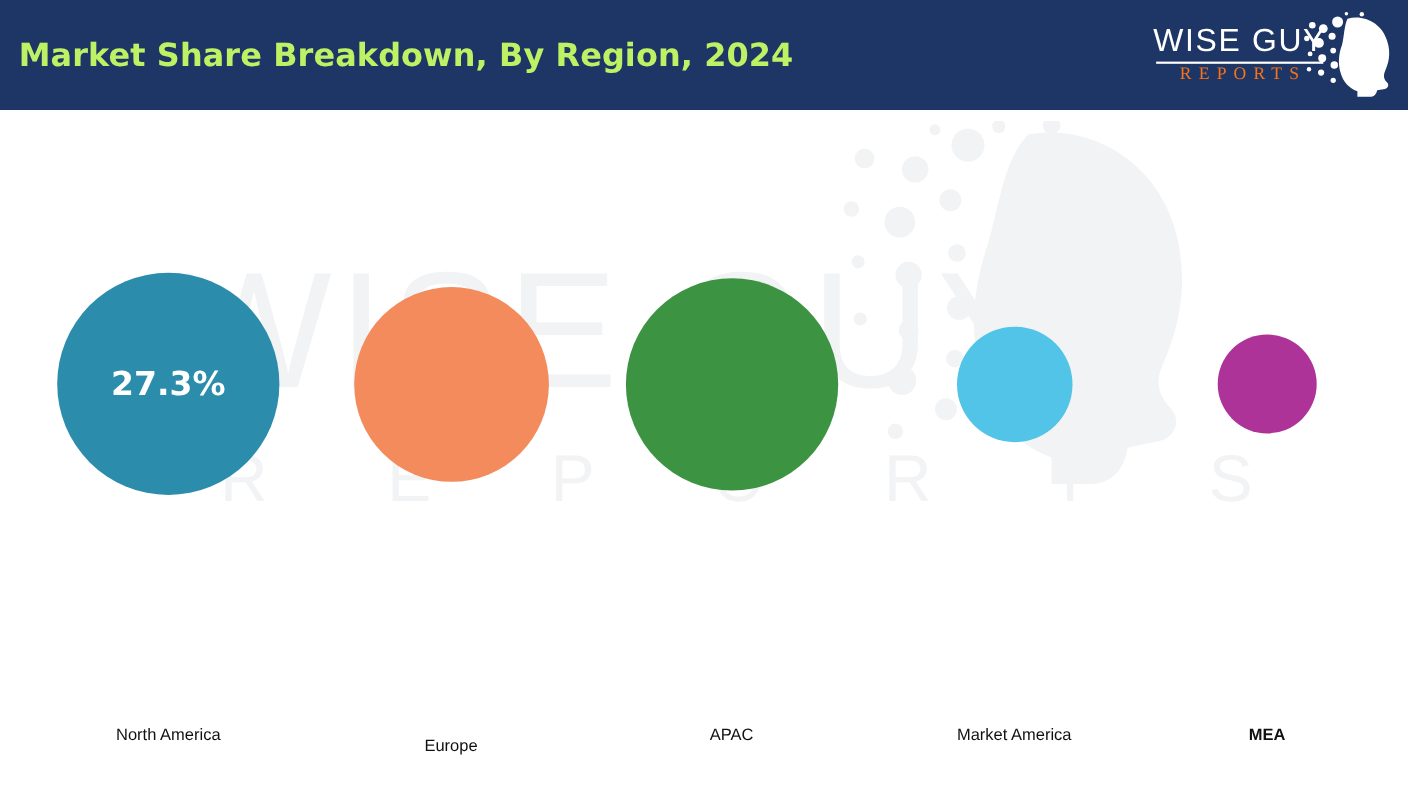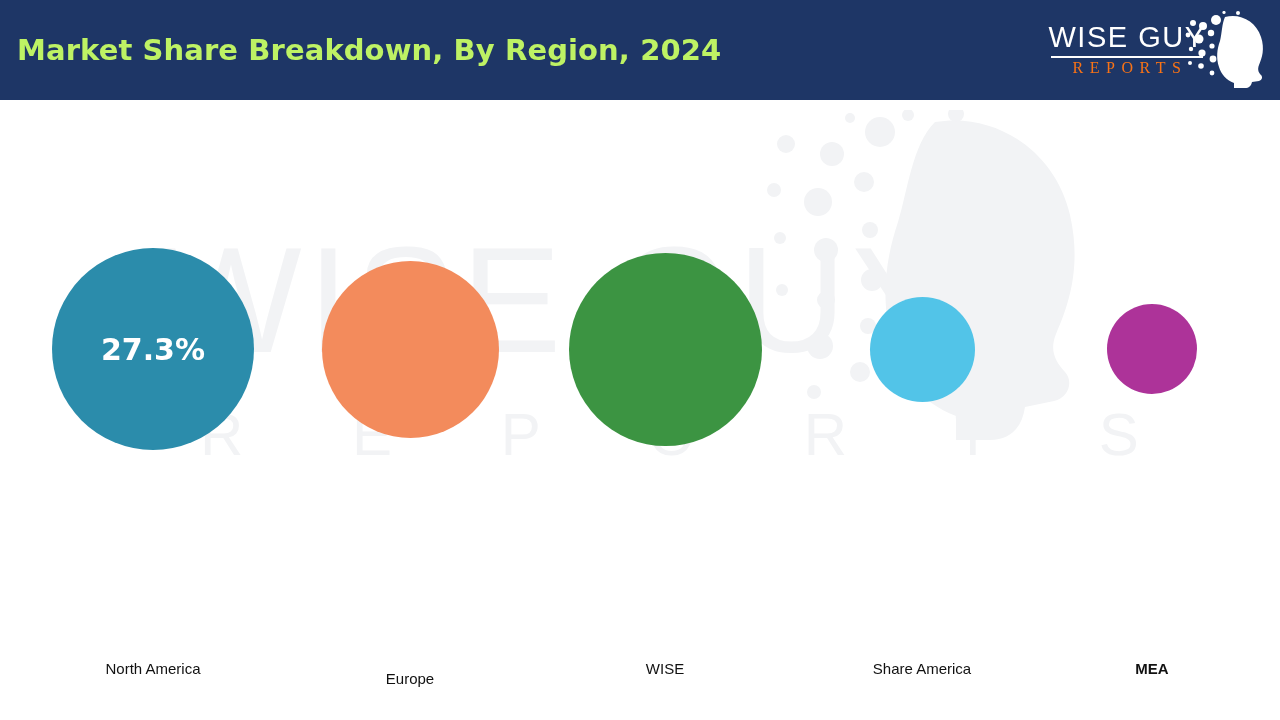--- a/index.html
+++ b/index.html
@@ -148,20 +148,20 @@
 
     <div id="plot">
 
     <div class="bubble" style="width: 202px; height: 202px; left: 52px; top: 148px; background: rgb(43, 140, 171);">
           <span class="bubble-label">27.3%</span>
         </div>
         <div class="axis-label" style="left: 153px;">North America</div>
         <div class="bubble" style="width: 177px; height: 177px; left: 321.5px; top: 160.5px; background: rgb(243, 139, 92);"></div>
         <div class="axis-label" style="left: 410px; margin-top: 10px;">Europe</div>
         <div class="bubble" style="width: 193px; height: 193px; left: 568.5px; top: 152.5px; background: rgb(60, 148, 66);"></div>
-        <div class="axis-label" style="left: 665px;">WISE</div>
+        <div class="axis-label" style="left: 665px;">APAC</div>
         <div class="bubble" style="width: 105px; height: 105px; left: 869.5px; top: 196.5px; background: rgb(82, 196, 232);"></div>
-        <div class="axis-label" style="left: 922px;">Share America</div>
+        <div class="axis-label" style="left: 922px;">Market America</div>
         <div class="bubble" style="width: 90px; height: 90px; left: 1107px; top: 204px; background: rgb(173, 51, 153);"></div>
         <div class="axis-label" style="left: 1152px; font-weight: bold;">MEA</div>
       </div>
   </div>
 </div>
 
 </body></html>

